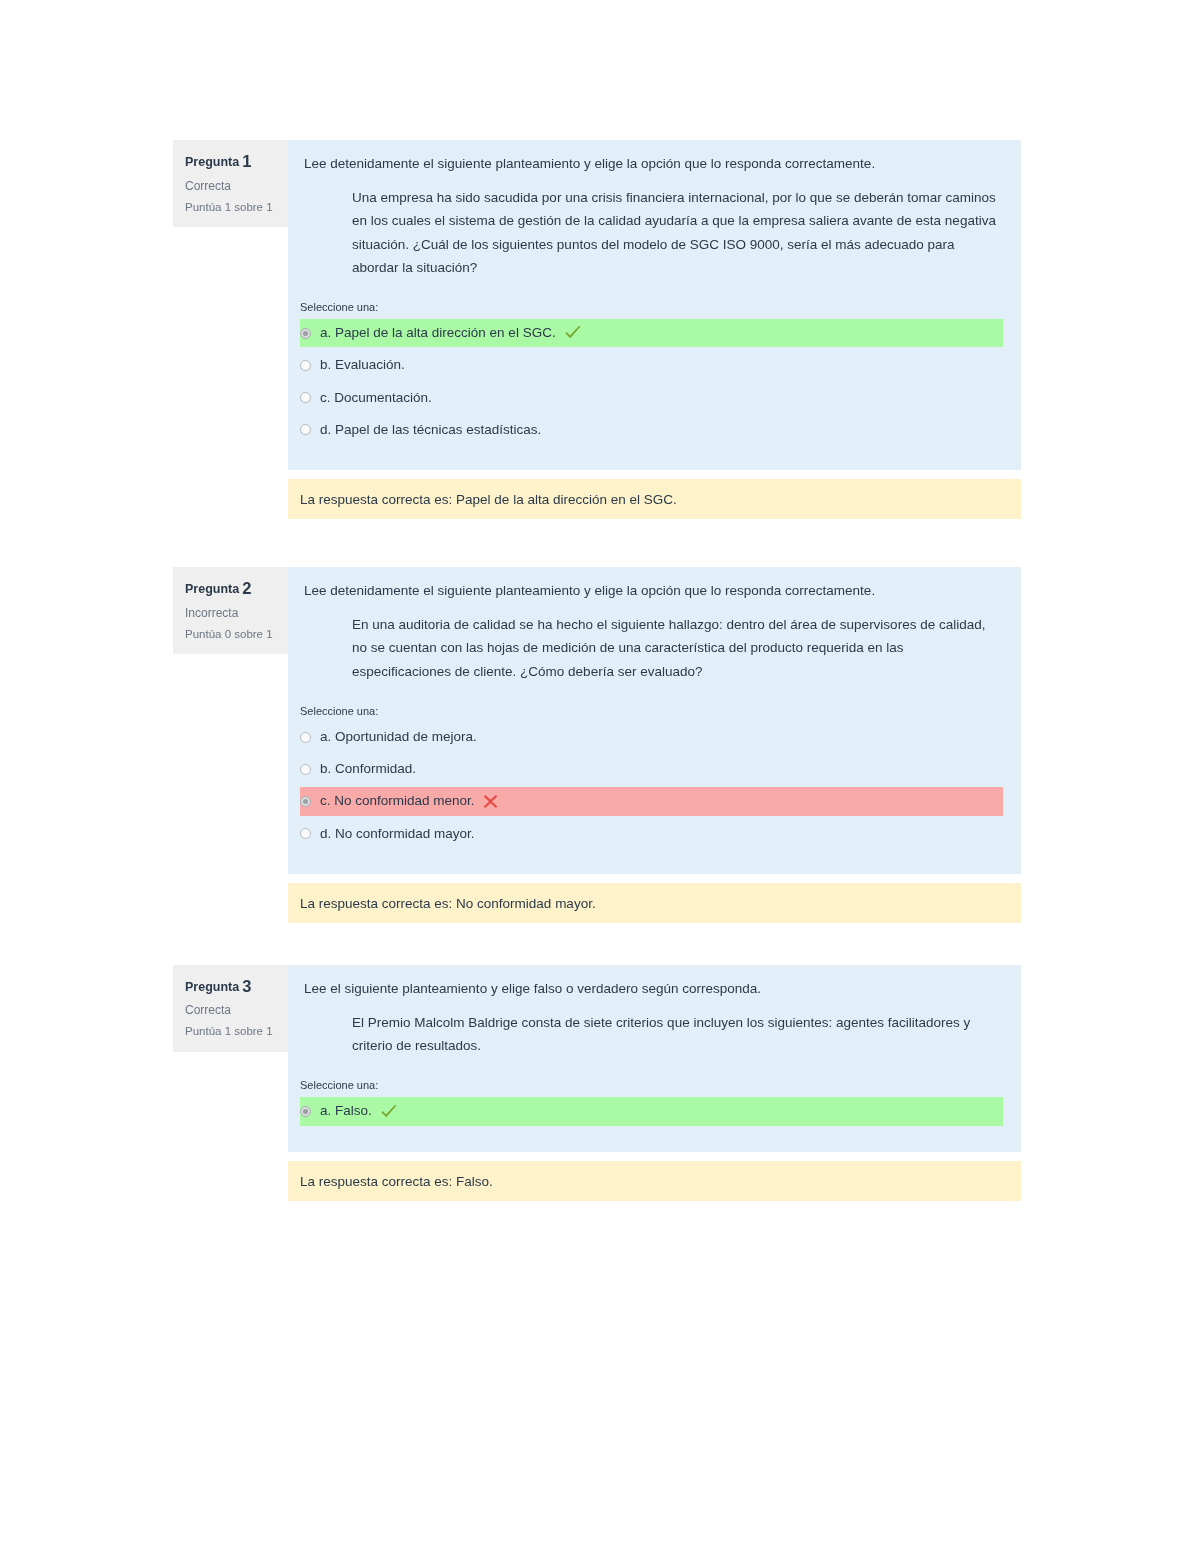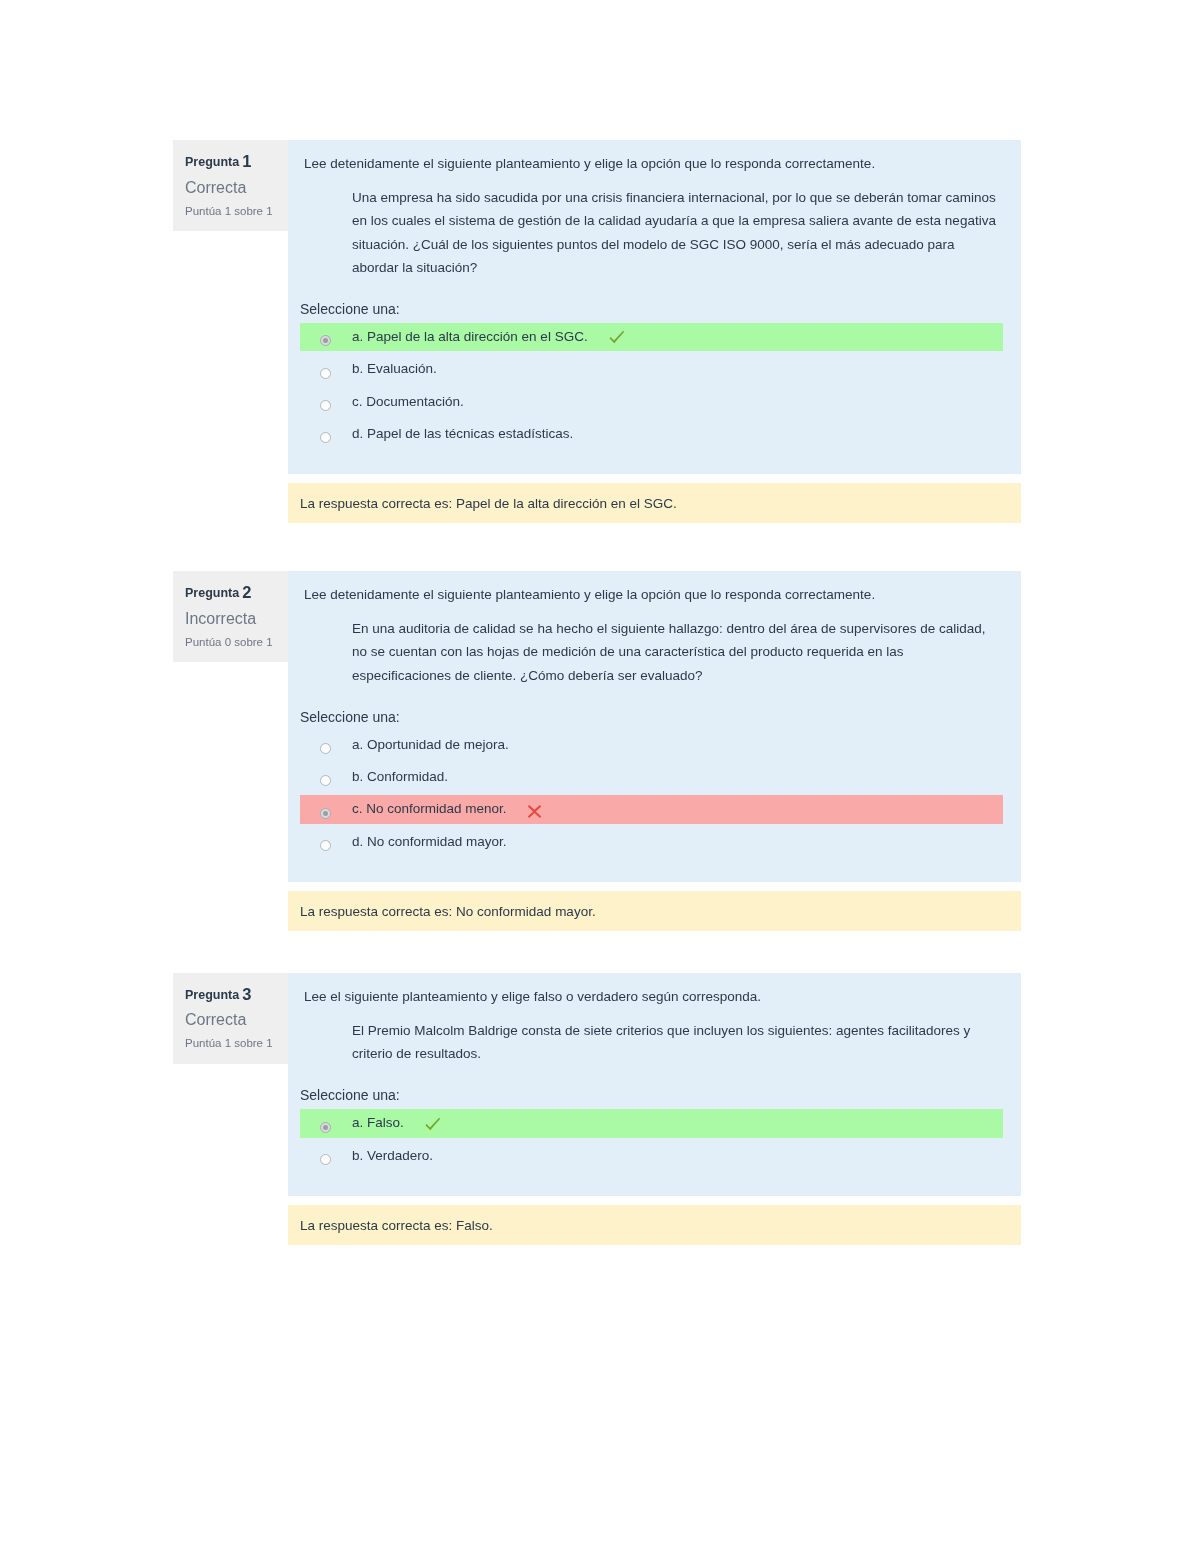--- a/index.html
+++ b/index.html
@@ -55,21 +55,21 @@
     line-height: 1;
     white-space: nowrap;
   }
   .info-title .qnum {
     font-size: 16.5px;
     font-weight: bold;
     margin-left: 3px;
     vertical-align: -1px;
   }
   .info-state {
-    font-size: 16px;
+    font-size: 12px;
     color: #6b7785;
     margin-bottom: 10px;
     line-height: 1;
   }
   .info-grade {
     font-size: 11.5px;
     color: #6b7785;
     line-height: 1;
   }
 
@@ -87,43 +87,42 @@
     color: #2b3a4a;
     margin: 0 0 10px 4px;
   }
   .qtext-body {
     font-size: 13.5px;
     line-height: 1.72;
     color: #2b3a4a;
     margin: 12px 0 22px 52px;
   }
   .select-label {
-    font-size: 14px;
+    font-size: 11px;
     color: #2b3a4a;
     margin: 0 0 6px 0;
   }
 
   
   .answers {
     margin: 0;
     padding: 0;
     list-style: none;
   }
   .answer {
     display: flex;
-    align-items: flex-end;
-    padding: 5px 6px 5px 20px;
+    align-items: center;
+    padding: 5px 6px 5px 0;
     margin-bottom: 4px;
     font-size: 13.5px;
     line-height: 1.35;
     color: #2b3a4a;
     background: transparent;
     min-height: 20px;
     box-sizing: border-box;
-    gap: 12px;
   }
   .answer.correct {
     background: #aaf9a5;
   }
   .answer.wrong {
     background: #faa9a9;
   }
   .radio {
     flex: 0 0 auto;
     width: 11px;
@@ -269,23 +268,19 @@
             <ul class="answers">
               <li class="answer correct">
                 <span class="radio checked"></span>
                 <span class="answer-label">a. Falso.</span>
                 <span class="mark">
                   <svg width="18" height="16" viewBox="0 0 18 16">
                     <path d="M1.5 8.2 L6.2 13.2 L16.4 1.6 L14.9 1.0 L6.0 10.4 L2.6 7.1 Z" fill="#76a52b"></path>
                   </svg>
                 </span>
               </li>
-              <li class="answer">
-                <span class="radio"></span>
-                <span class="answer-label">b. Verdadero.</span>
-              </li>
             </ul>
           </div>
         </div>
         <div class="feedback">La respuesta correcta es: Falso.</div>
       </div>
     </div>
 </div>
 
 </body></html>

